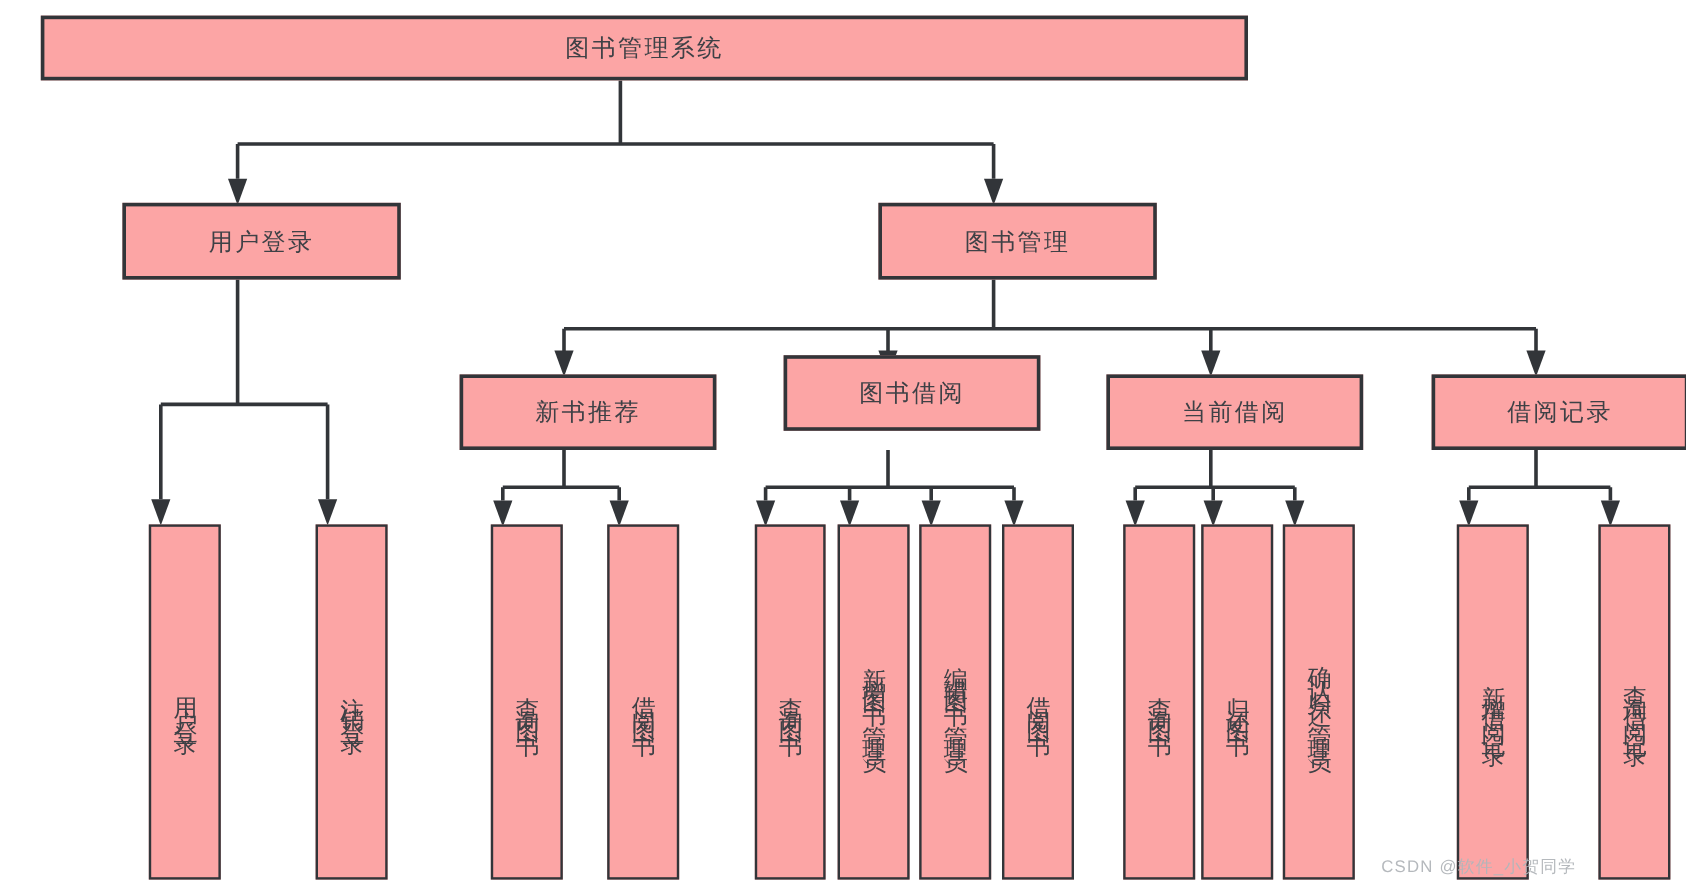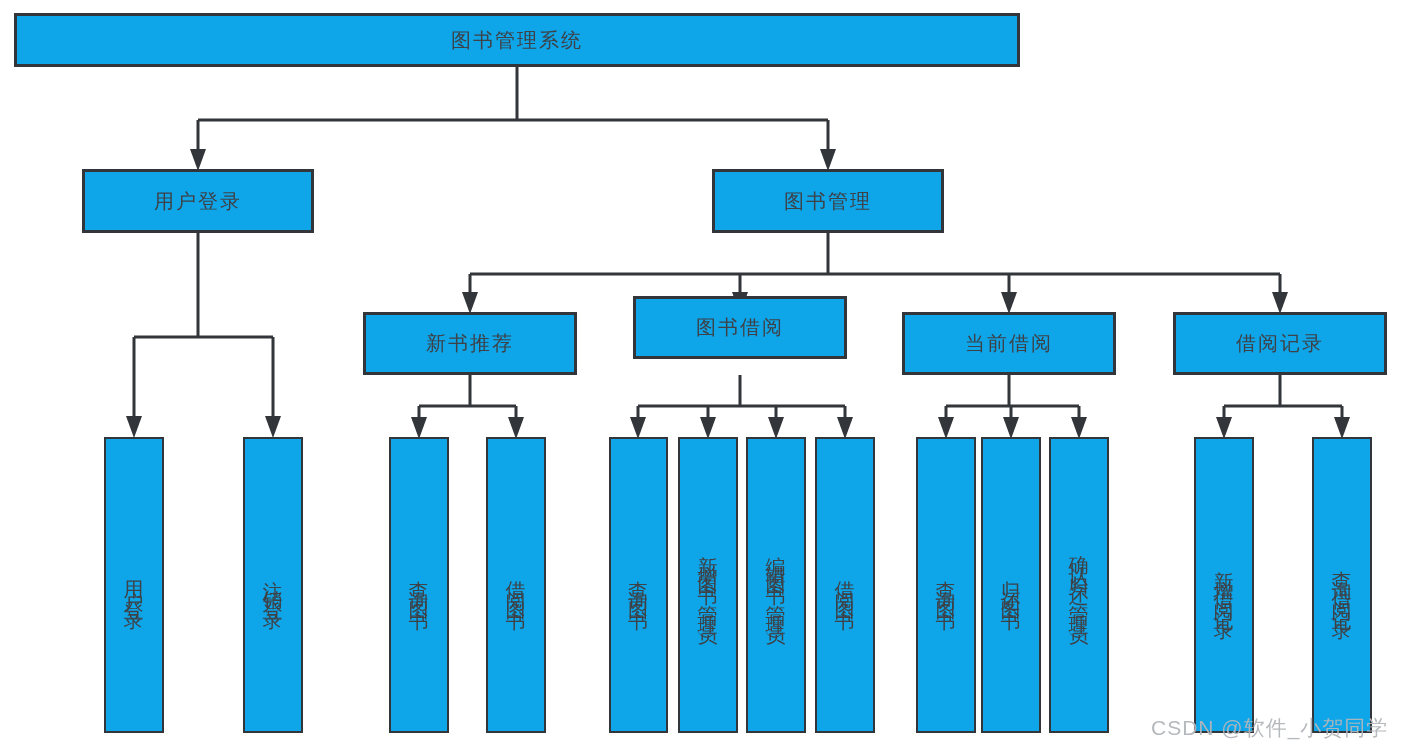--- a/index.html
+++ b/index.html
@@ -11,34 +11,35 @@
   html,body{margin:0;padding:0;background:var(--bg);}
   .canvas{
     position:relative;width:1405px;height:747px;background:var(--bg);
     font-family:"Liberation Sans","DejaVu Sans",sans-serif;
     overflow:hidden;
   }
   svg.connectors{position:absolute;left:0;top:0;width:1405px;height:747px;}
   svg.connectors path{stroke:var(--line);stroke-width:3;fill:none;}
   svg.connectors polygon{fill:var(--line);stroke:none;}
   .node{
-    position:absolute;box-sizing:border-box;background:#0ea5e9;
+    position:absolute;box-sizing:border-box;background:#fca5a5;
     border:3px solid var(--line);
     display:flex;align-items:center;justify-content:center;
     color:var(--text);font-size:20px;letter-spacing:2px;
     white-space:nowrap;
+    margin-left:20px;
   }
   .leaf{border-width:2px;}
   .vtext{
     writing-mode:vertical-rl;text-orientation:mixed;
     letter-spacing:10px;line-height:1;font-size:20px;color:var(--text);
   }
   .watermark{
     position:absolute;left:1151px;top:714px;z-index:5;
-    color:var(--wm);font-size:21px;letter-spacing:1px;white-space:nowrap;
+    color:var(--wm);font-size:14px;letter-spacing:1px;white-space:nowrap;
     opacity:.95;
   }
 </style>
 </head>
 <body>
 
 <div class="canvas">
 
   <svg class="connectors" viewBox="0 0 1405 747">
 

